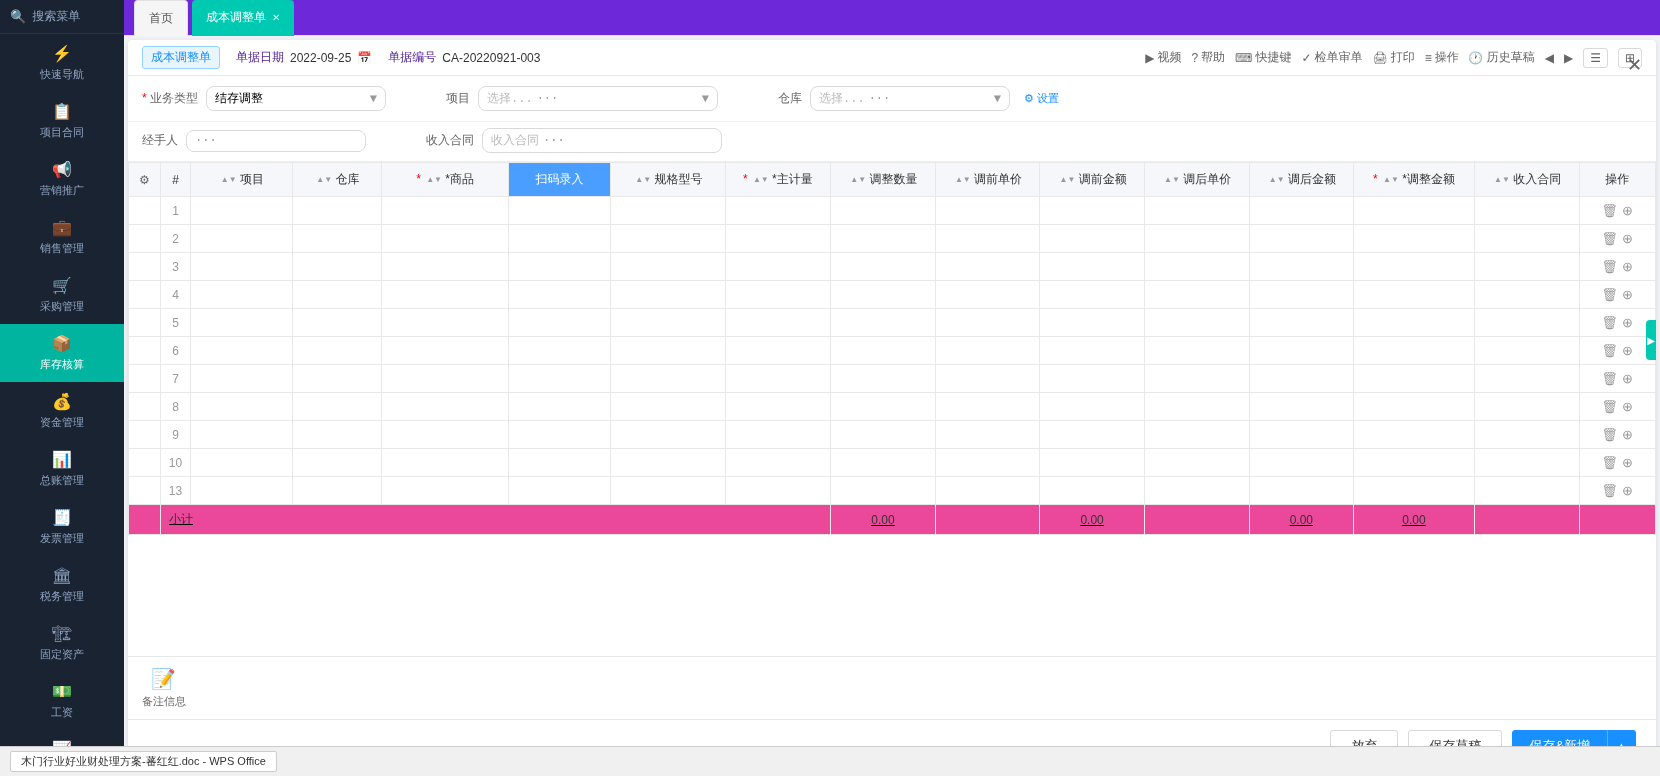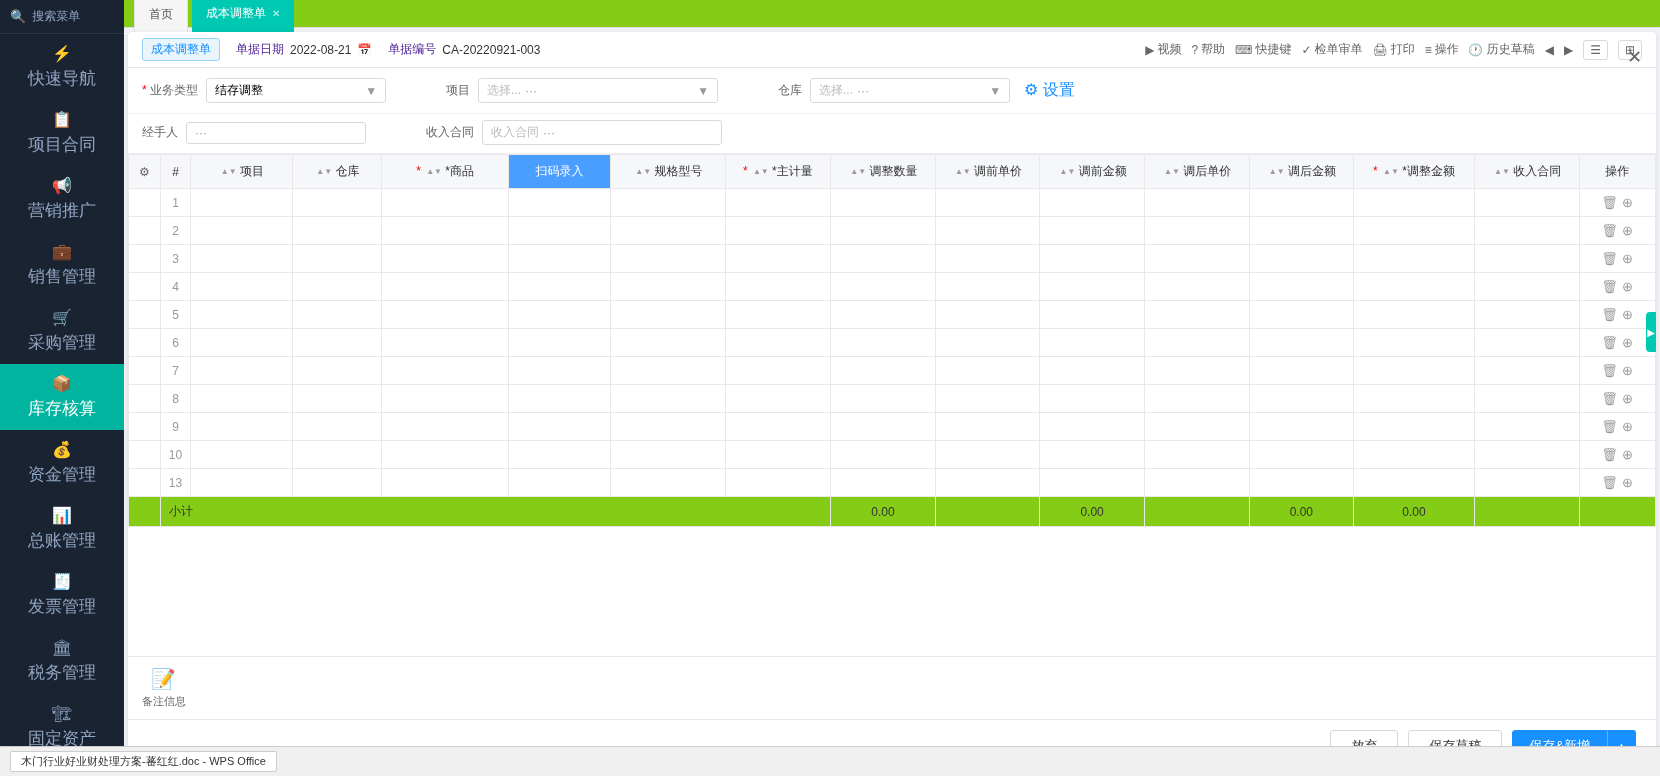--- a/index.html
+++ b/index.html
@@ -8,64 +8,64 @@
     .app-container { display: flex; height: 776px; width: 1660px; }
 
     
     .sidebar { width: 124px; background: #1a2332; display: flex; flex-direction: column; height: 100%; flex-shrink: 0; }
     .sidebar-search { padding: 8px 10px; display: flex; align-items: center; gap: 6px; cursor: pointer; border-bottom: 1px solid #2a3446; }
     .sidebar-search-text { color: #8fa4c0; font-size: 12px; }
     .sidebar-search-icon { color: #8fa4c0; font-size: 13px; }
     .sidebar-item { display: flex; flex-direction: column; align-items: center; padding: 10px 6px; cursor: pointer; color: #8fa4c0; transition: background 0.2s; gap: 4px; }
     .sidebar-item.active { background: #00b4a0; color: #fff; }
     .sidebar-item .icon { font-size: 16px; }
-    .sidebar-item .label { font-size: 17px; text-align: center; }
+    .sidebar-item .label { font-size: 11px; text-align: center; }
 
     
     .main { flex: 1; display: flex; flex-direction: column; background: #f0f2f5; min-width: 0; }
 
     
-    .tab-bar { background: #84cc16; display: flex; align-items: center; border-bottom: 1px solid #e0e0e0; height: 28px; padding: 0 10px; gap: 4px; }
+    .tab-bar { background: #6d28d9; display: flex; align-items: center; border-bottom: 1px solid #e0e0e0; height: 36px; padding: 0 10px; gap: 4px; }
     .tab { display: flex; align-items: center; padding: 6px 14px; cursor: pointer; font-size: 12px; border-radius: 4px 4px 0 0; gap: 6px; height: 36px; }
     .tab.normal { color: #555; background: #f5f5f5; border: 1px solid #e0e0e0; border-bottom: none; }
     .tab.active { background: #00c9b1; color: #fff; border: none; }
     .tab .close-icon { font-size: 10px; opacity: 0.8; }
 
     
     .form-header { display: flex; align-items: center; padding: 6px 14px; border-bottom: 1px solid #e8e8e8; gap: 16px; flex-wrap: wrap; }
     .form-title-badge { background: #e8f5fd; color: #1890ff; border: 1px solid #91d5ff; padding: 2px 8px; border-radius: 3px; font-size: 12px; }
     .form-header-field { display: flex; align-items: center; gap: 6px; font-size: 12px; color: #333; }
     .form-header-field .label { color: #4c1d95; }
     .form-header-field .value { color: #333; font-weight: 500; }
     .form-header-actions { margin-left: auto; display: flex; align-items: center; gap: 10px; font-size: 12px; color: #666; }
     .form-header-actions span { cursor: pointer; display: flex; align-items: center; gap: 3px; }
 
     
     .form-fields { padding: 10px 14px; display: flex; flex-wrap: wrap; gap: 10px 20px; border-bottom: 1px solid #f0f0f0; }
     .field-group { display: flex; align-items: center; gap: 8px; }
     .field-label { color: #666; font-size: 12px; white-space: nowrap; }
     .field-label.required::before { content: "* "; color: red; }
-    .field-value { display: flex; align-items: center; border: 1px solid #d9d9d9; border-radius: 3px; padding: 3px 8px; min-width: 140px; font-size: 12px; gap: 4px; cursor: pointer; background: #fff; }
+    .field-value { display: flex; align-items: center; border: 1px solid #d9d9d9; border-radius: 8px; padding: 3px 8px; min-width: 140px; font-size: 12px; gap: 4px; cursor: pointer; background: #fff; font-family: Liberation Mono, monospace; }
     .field-value .arrow { color: #999; margin-left: auto; }
     .field-value .placeholder { color: #bbb; }
     .field-value .dots { color: #999; }
 
     
     .table-area { flex: 1; overflow: auto; }
     .data-table { width: 100%; border-collapse: collapse; font-size: 12px; }
     .data-table thead tr { background: #f5f7fa; }
     .data-table thead th { padding: 8px 6px; text-align: center; border: 1px solid #e8e8e8; color: #333; font-weight: 500; white-space: nowrap; position: relative; }
     .data-table thead th.required { }
     .data-table thead th.required::before { content: "* "; color: red; }
     .data-table thead th.highlighted { background: #4a9eff; color: #fff; }
     .data-table thead th .sort-arrows { display: inline-flex; flex-direction: column; margin-left: 2px; font-size: 8px; color: #999; vertical-align: middle; }
     .data-table tbody tr { background: #fff; }
     .data-table tbody td { padding: 5px 6px; border: 1px solid #e8e8e8; text-align: center; color: #333; height: 28px; }
     .data-table tbody td.row-num { color: #999; width: 30px; }
-    .data-table .subtotal-row { background: #84cc16; font-weight: 500; }
+    .data-table .subtotal-row { background: #ec4899; font-weight: 500; text-decoration: underline; }
     .data-table .subtotal-row td { padding: 6px; }
     .op-icons { display: flex; align-items: center; gap: 4px; justify-content: center; }
     .op-icon { color: #999; cursor: pointer; font-size: 13px; }
     .gear-col { width: 30px; text-align: center; }
     .settings-icon { cursor: pointer; color: #666; }
 
     
     .notes-area { border-top: 1px solid #e8e8e8; padding: 10px 14px; display: flex; align-items: flex-start; gap: 10px; min-height: 60px; }
     .notes-icon { display: flex; flex-direction: column; align-items: center; gap: 3px; color: #666; font-size: 11px; cursor: pointer; }
     .notes-icon .icon-img { font-size: 20px; color: #1890ff; }
@@ -197,21 +197,21 @@
       <div class="right-edge" style="position:absolute;right:0;top:300px;z-index:10;">
         <span style="color:#fff;font-size:10px;">▶</span>
       </div>
 
       <div class="form-header">
         <div class="form-title-badge">
           <span>成本调整单</span>
         </div>
         <div class="form-header-field">
           <span class="label">单据日期</span>
-          <span class="value">2022-08-21</span>
+          <span class="value">2022-09-25</span>
           <span style="color:#999;">📅</span>
         </div>
         <div class="form-header-field">
           <span class="label">单据编号</span>
           <span class="value">CA-20220921-003</span>
         </div>
         <div class="form-header-actions">
           <span>
             <span>▶</span>
             <span>视频</span>
@@ -263,21 +263,21 @@
             <span class="arrow" style="margin-left:auto;color:#999;">▼</span>
           </div>
         </div>
         <div class="field-group" style="margin-left:40px;">
           <span class="field-label">仓库</span>
           <div class="field-value" style="min-width:200px;">
             <span class="placeholder">选择...</span>
             <span class="dots">···</span>
             <span class="arrow" style="margin-left:auto;color:#999;">▼</span>
           </div>
-          <span style="margin-left:6px;color:#1890ff;font-size:16px;cursor:pointer;">⚙ 设置</span>
+          <span style="margin-left:6px;color:#1890ff;font-size:11px;cursor:pointer;">⚙ 设置</span>
         </div>
       </div>
       <div class="form-fields" style="padding-top:6px;padding-bottom:8px;">
         <div class="field-group">
           <span class="field-label">经手人</span>
           <div class="field-value" style="min-width:180px;">
             <span class="dots">···</span>
           </div>
         </div>
         <div class="field-group" style="margin-left:40px;">

